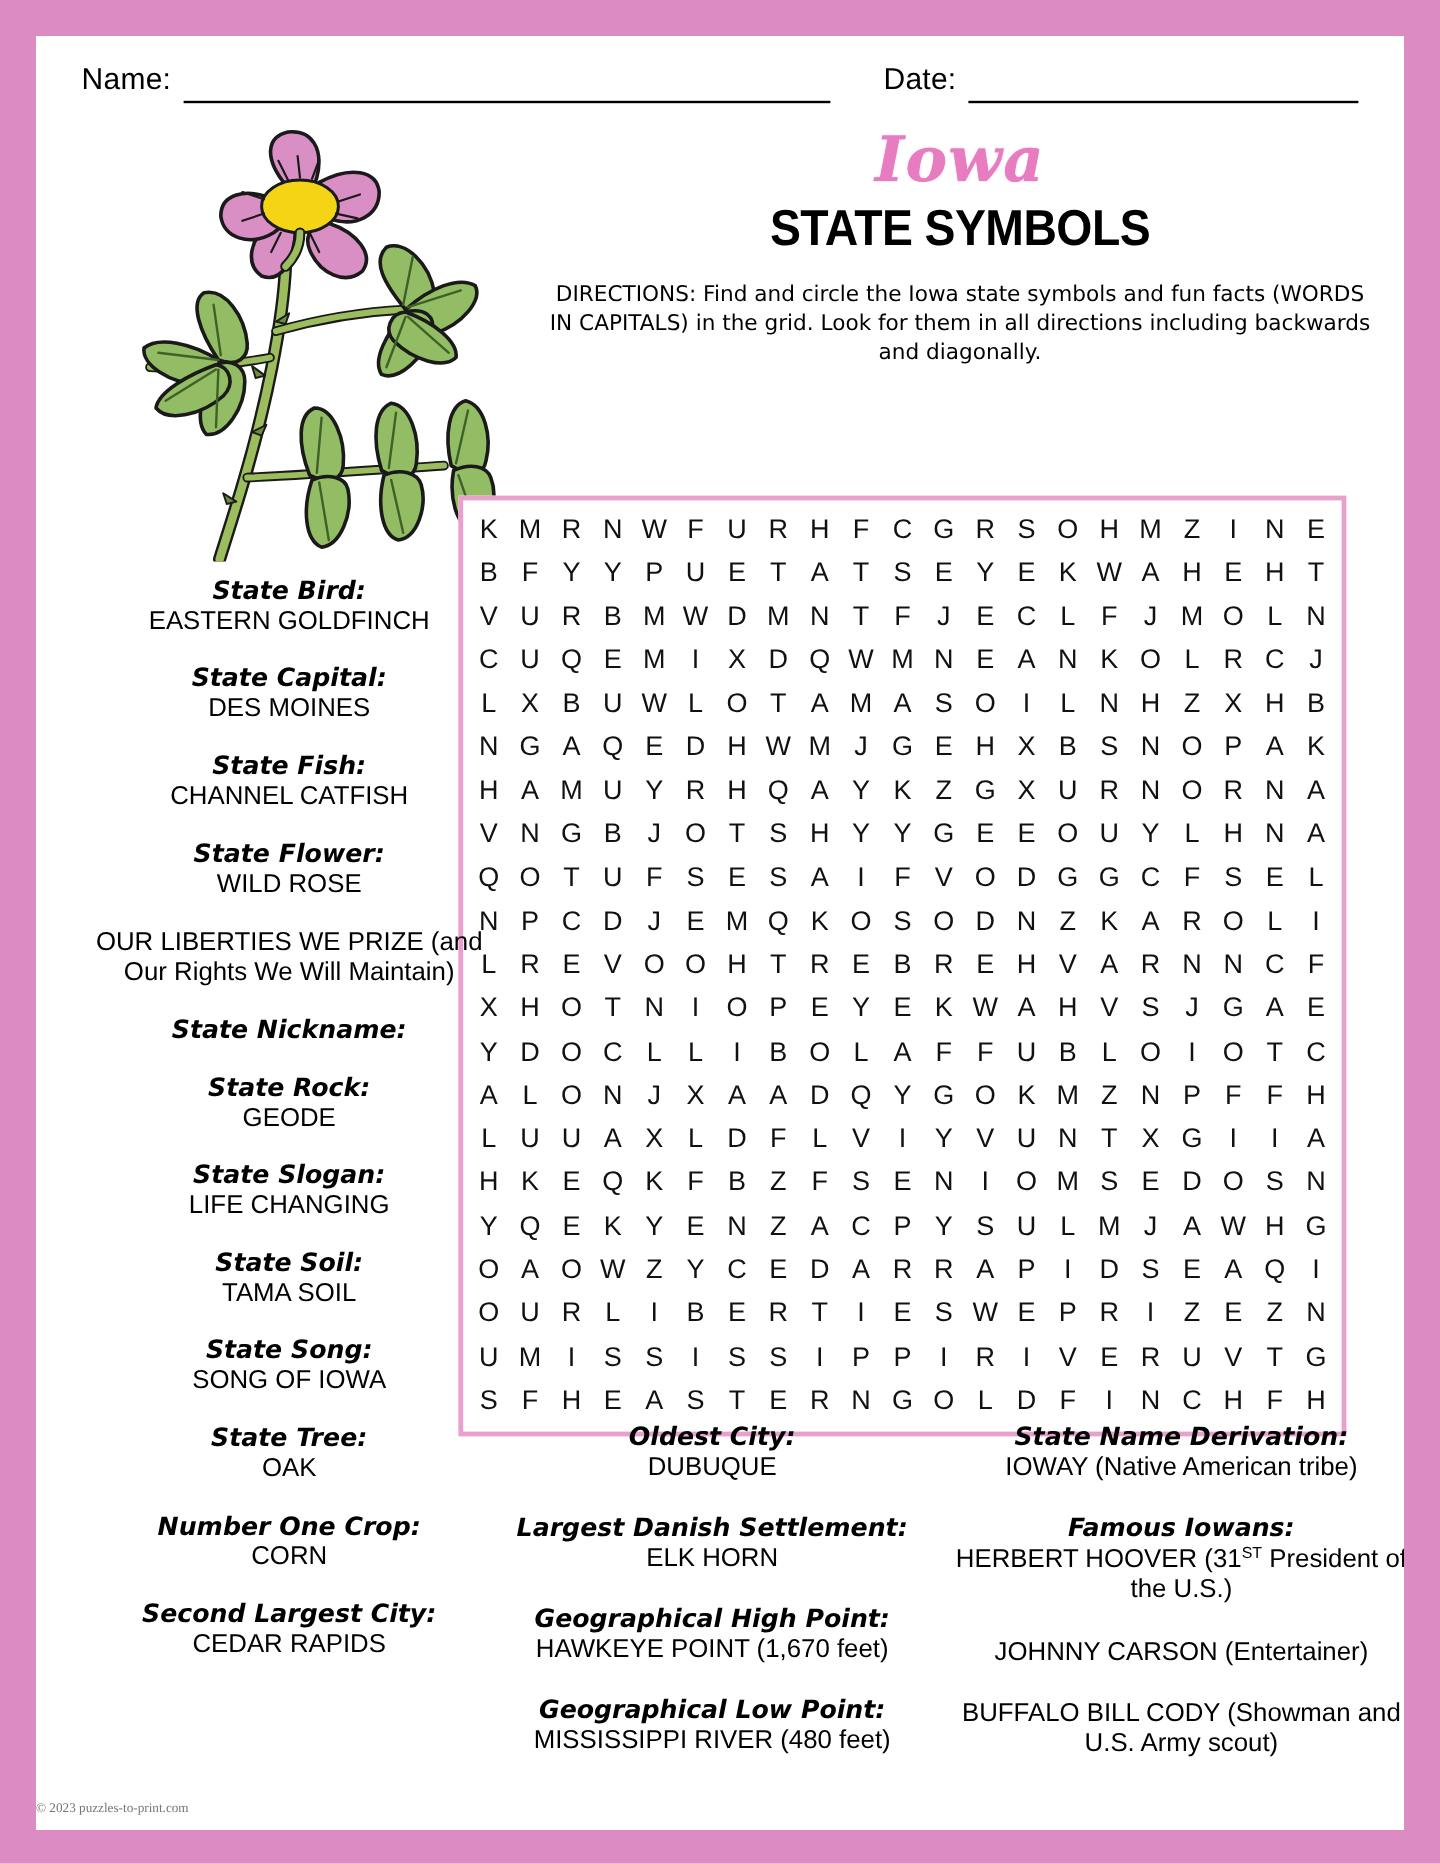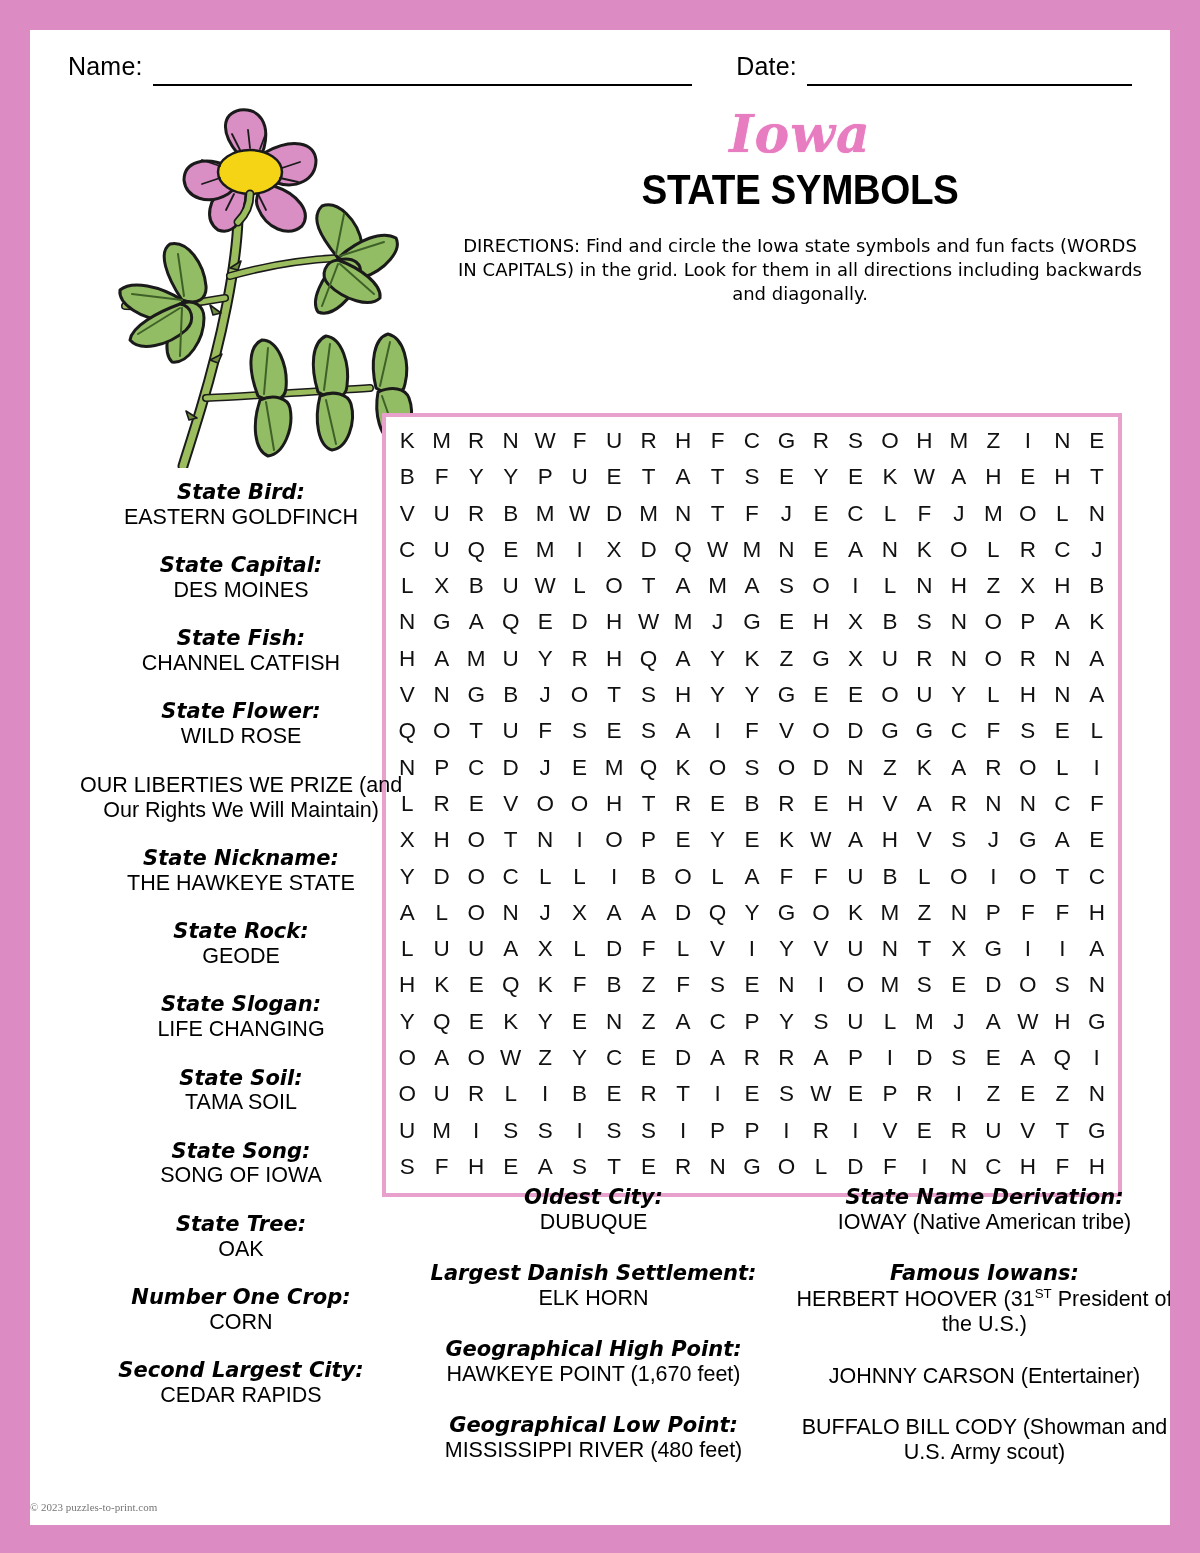--- a/index.html
+++ b/index.html
@@ -741,21 +741,20 @@
         </div>
         <div class="clue-group">
           <div class="clue-label">State Flower:</div>
           <div class="clue-value">WILD ROSE</div>
         </div>
         <div class="clue-group">
           <div class="clue-value">OUR LIBERTIES WE PRIZE (and Our Rights We Will Maintain)</div>
         </div>
         <div class="clue-group">
           <div class="clue-label">State Nickname:</div>
-          <div class="clue-value">THE HAWKEYE STATE</div>
         </div>
         <div class="clue-group">
           <div class="clue-label">State Rock:</div>
           <div class="clue-value">GEODE</div>
         </div>
         <div class="clue-group">
           <div class="clue-label">State Slogan:</div>
           <div class="clue-value">LIFE CHANGING</div>
         </div>
         <div class="clue-group">

